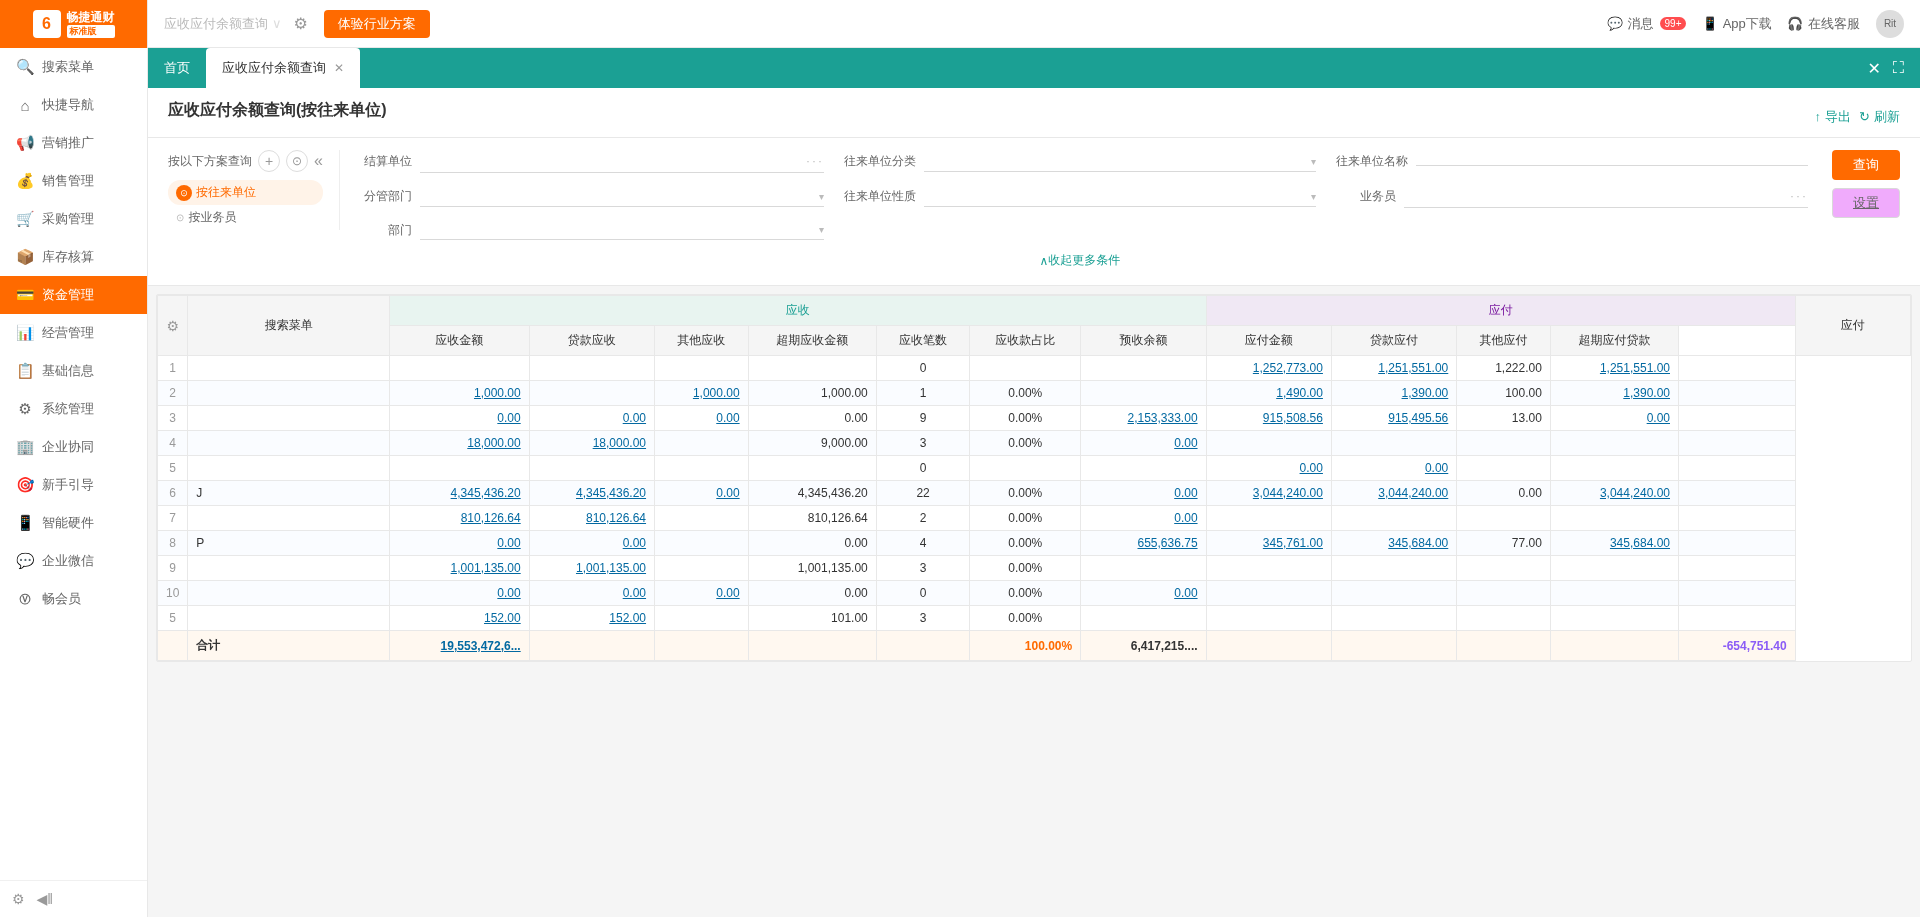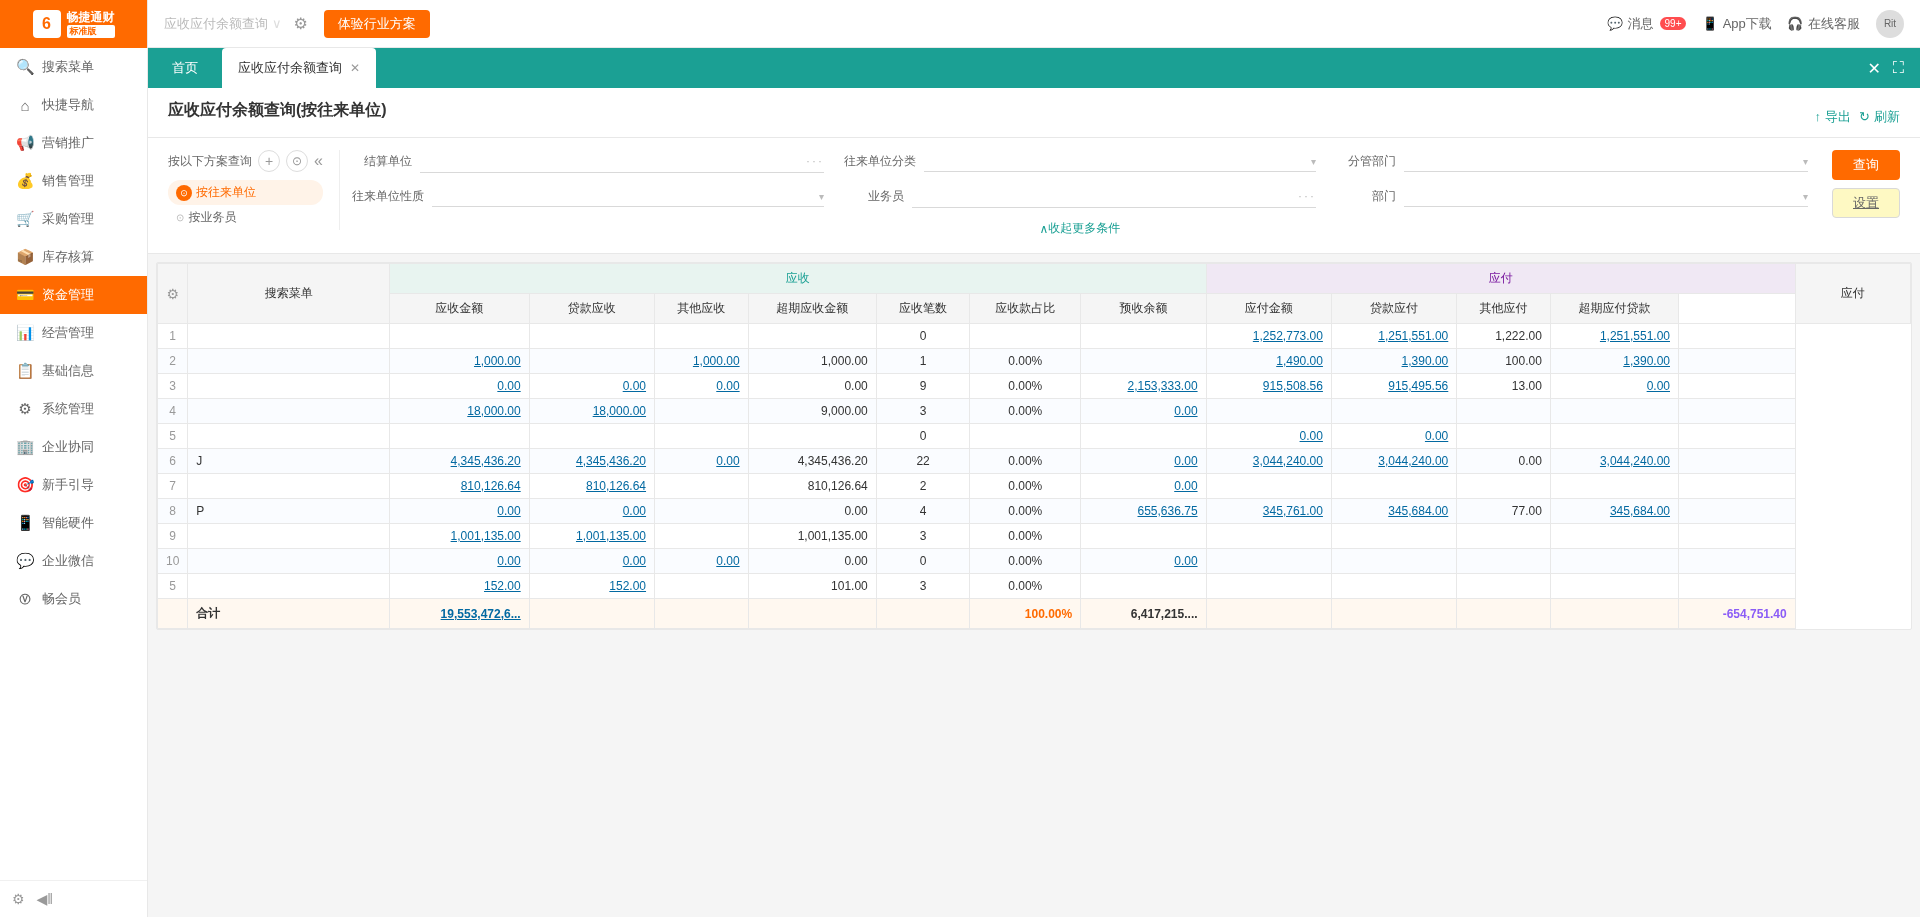--- a/index.html
+++ b/index.html
@@ -63,21 +63,21 @@
       display: flex; align-items: center; justify-content: center; font-size: 10px; color: #666;
     }
 
     
     .tab-bar {
       position: fixed; left: 148px; right: 0; top: 48px; height: 40px;
       background: #1ba094; display: flex; align-items: center; z-index: 99;
     }
     .tab-item {
       height: 40px; display: flex; align-items: center; padding: 0 16px;
-      font-size: 13px; cursor: pointer; color: rgba(255,255,255,0.8); margin-left: 8px;
+      font-size: 13px; cursor: pointer; color: rgba(255,255,255,0.8);
     }
     .tab-item.active { background: white; color: #333; border-radius: 4px 4px 0 0; }
     .tab-item.home { color: white; }
     .tab-close { margin-left: 8px; color: #999; font-size: 12px; }
     .tab-right { margin-left: auto; display: flex; align-items: center; gap: 12px; padding-right: 16px; }
     .tab-right-btn { color: white; font-size: 16px; cursor: pointer; }
 
     
     .main {
       margin-left: 148px; margin-top: 88px; padding: 0;
@@ -143,21 +143,21 @@
       color: #1ba094; font-size: 12px; cursor: pointer; padding: 4px;
       margin-top: 8px; clear: both;
     }
 
     
     .query-btn {
       background: #ff6a00; color: white; border: none; border-radius: 4px;
       padding: 6px 20px; font-size: 13px; cursor: pointer; display: block; margin-bottom: 4px;
     }
     .set-btn {
-      background: #fef9c3; color: #666; border: 1px solid #d9d9d9; border-radius: 4px;
+      background: #f0abfc; color: #666; border: 1px solid #d9d9d9; border-radius: 4px;
       padding: 5px 20px; font-size: 13px; cursor: pointer; display: block; text-decoration: underline;
     }
     .btn-group { display: flex; flex-direction: column; gap: 4px; margin-left: 12px; }
 
     
     .table-container {
       background: white; margin: 8px; overflow: auto;
       border: 1px solid #e8e8e8; border-radius: 2px;
     }
     table { width: 100%; border-collapse: collapse; font-size: 12px; }
@@ -350,20 +350,26 @@
             <div class="filter-input">
               <span></span>
               <span class="filter-dots">···</span>
             </div>
           </div>
           <div class="filter-item">
             <span class="filter-item-label">往来单位分类</span>
             <div class="filter-input">
               <span></span>
               <span class="filter-arrow">▾</span>
+            </div>
+          </div>
+          <div class="filter-item">
+            <span class="filter-item-label">往来单位名称</span>
+            <div class="filter-input">
+              <span></span>
             </div>
           </div>
 
           <div class="filter-item">
             <span class="filter-item-label">分管部门</span>
             <div class="filter-input">
               <span></span>
               <span class="filter-arrow">▾</span>
             </div>
           </div>

